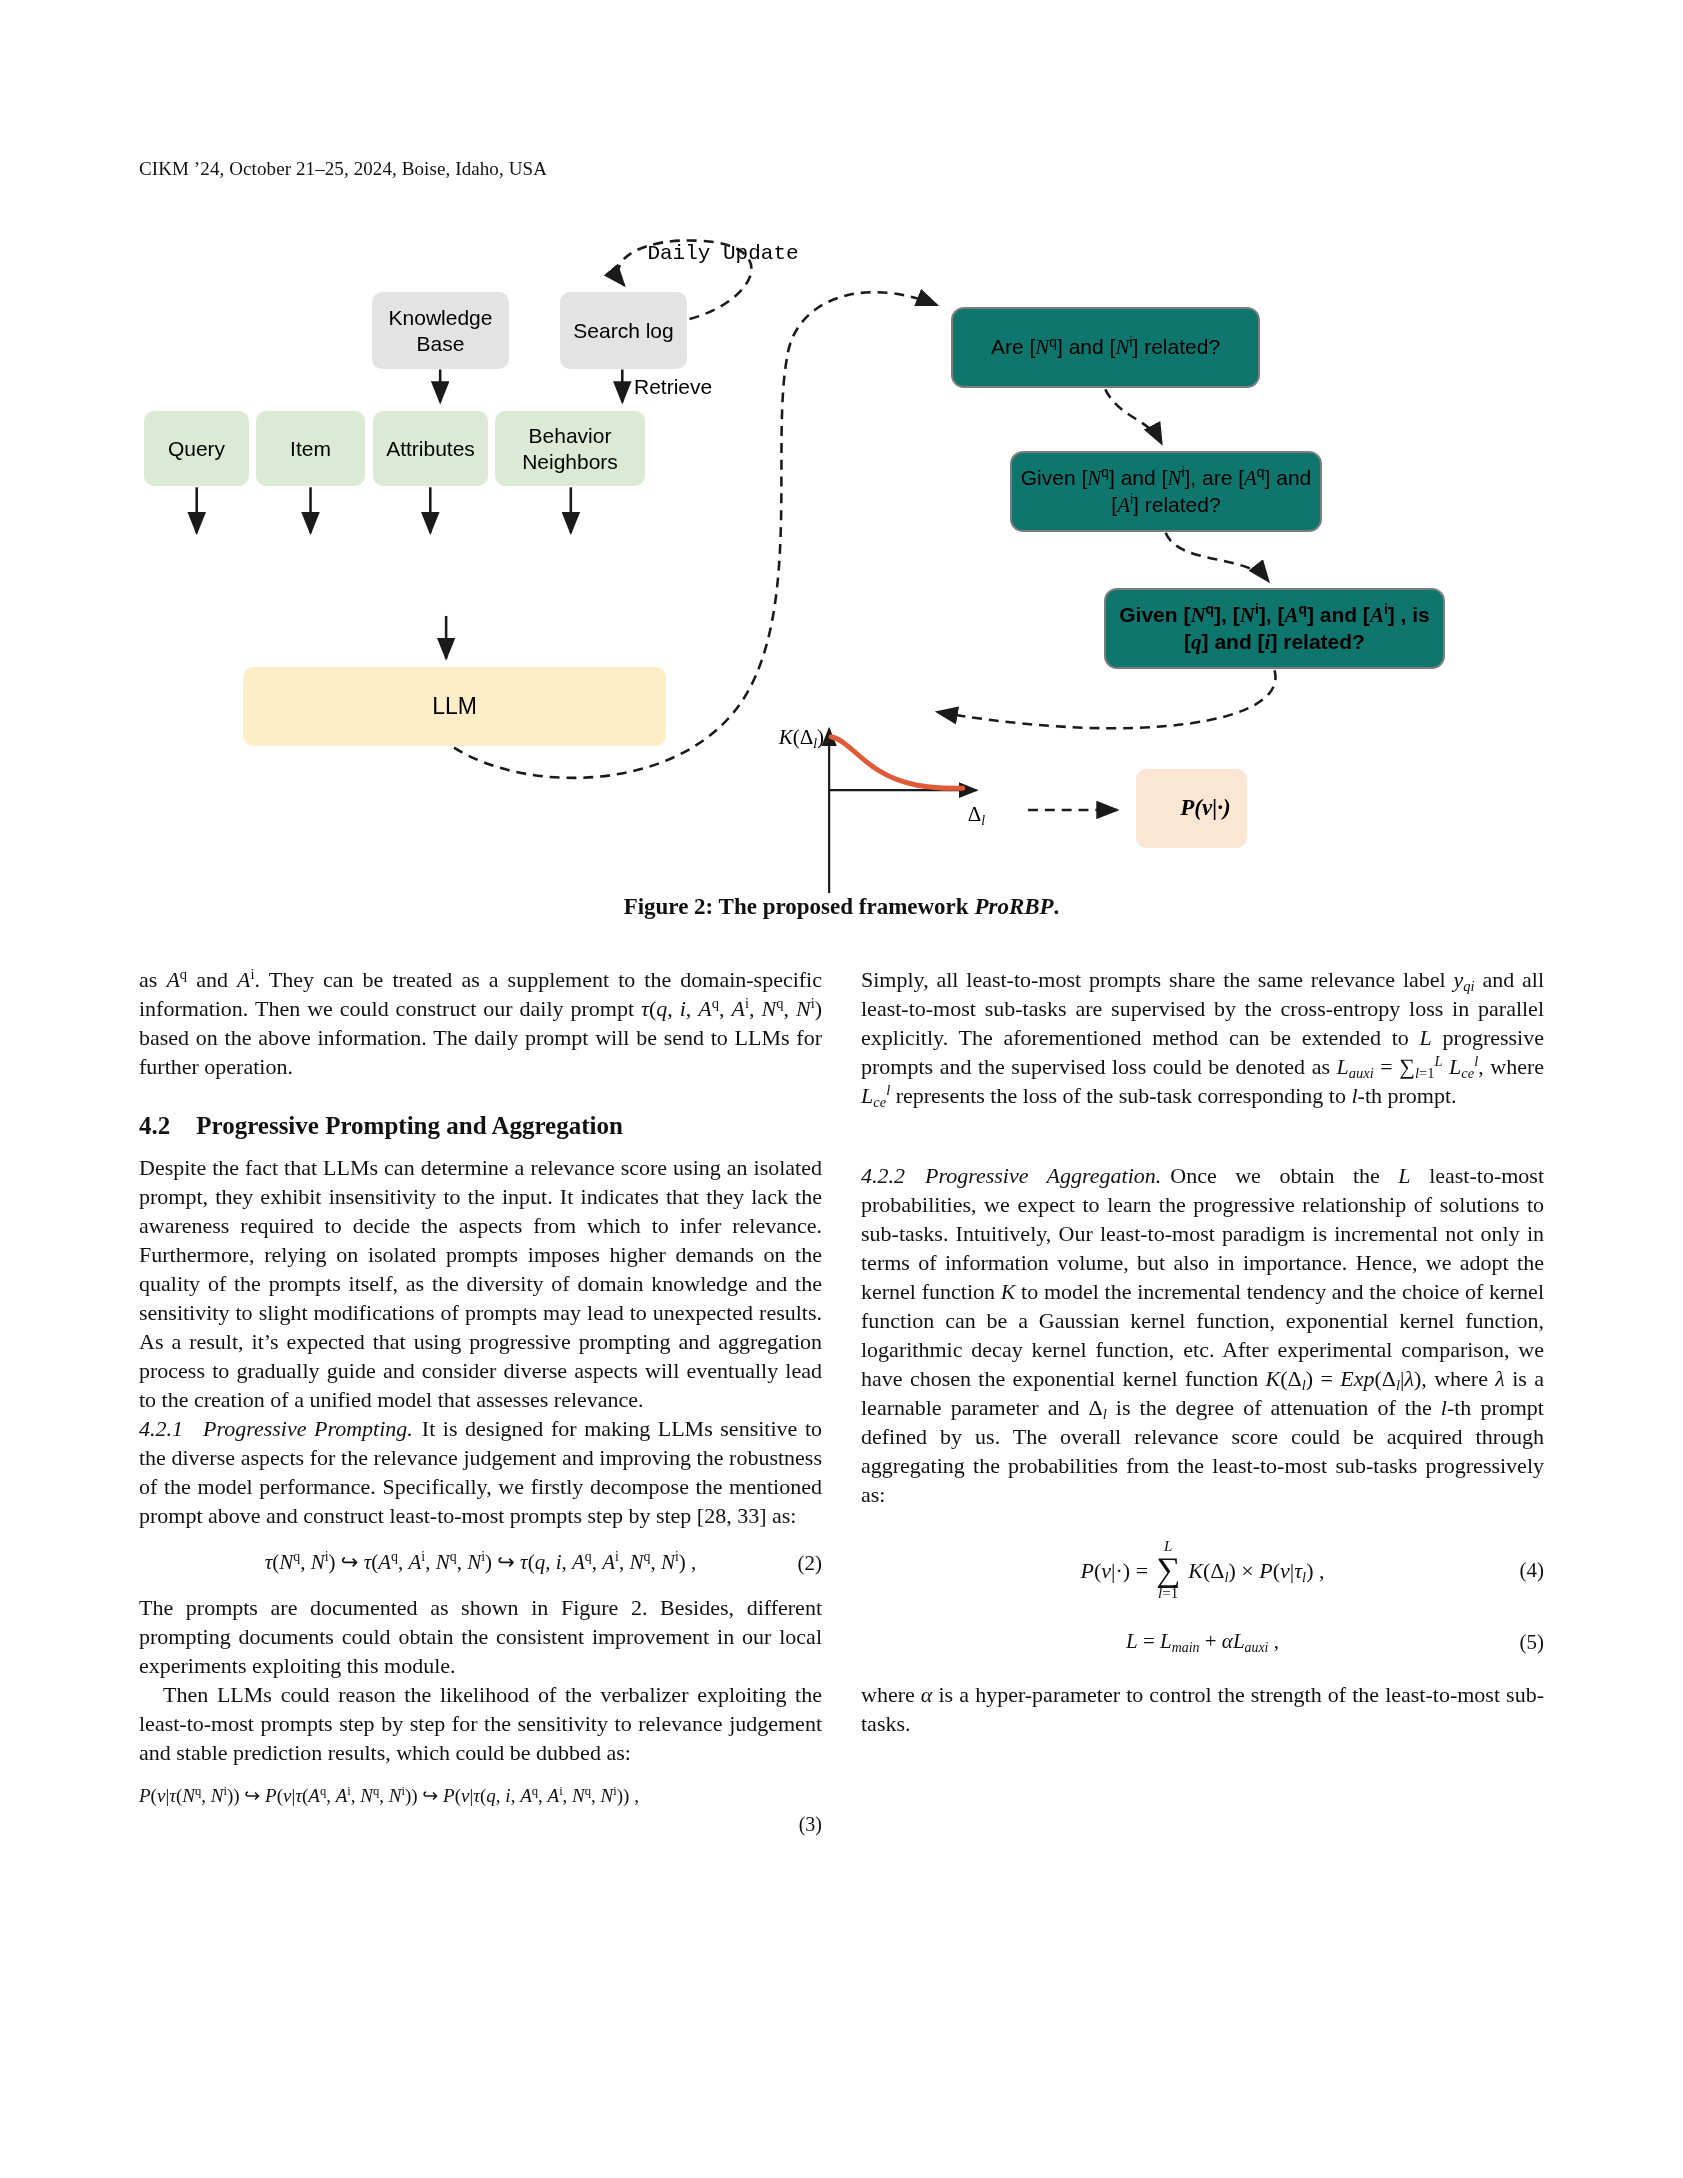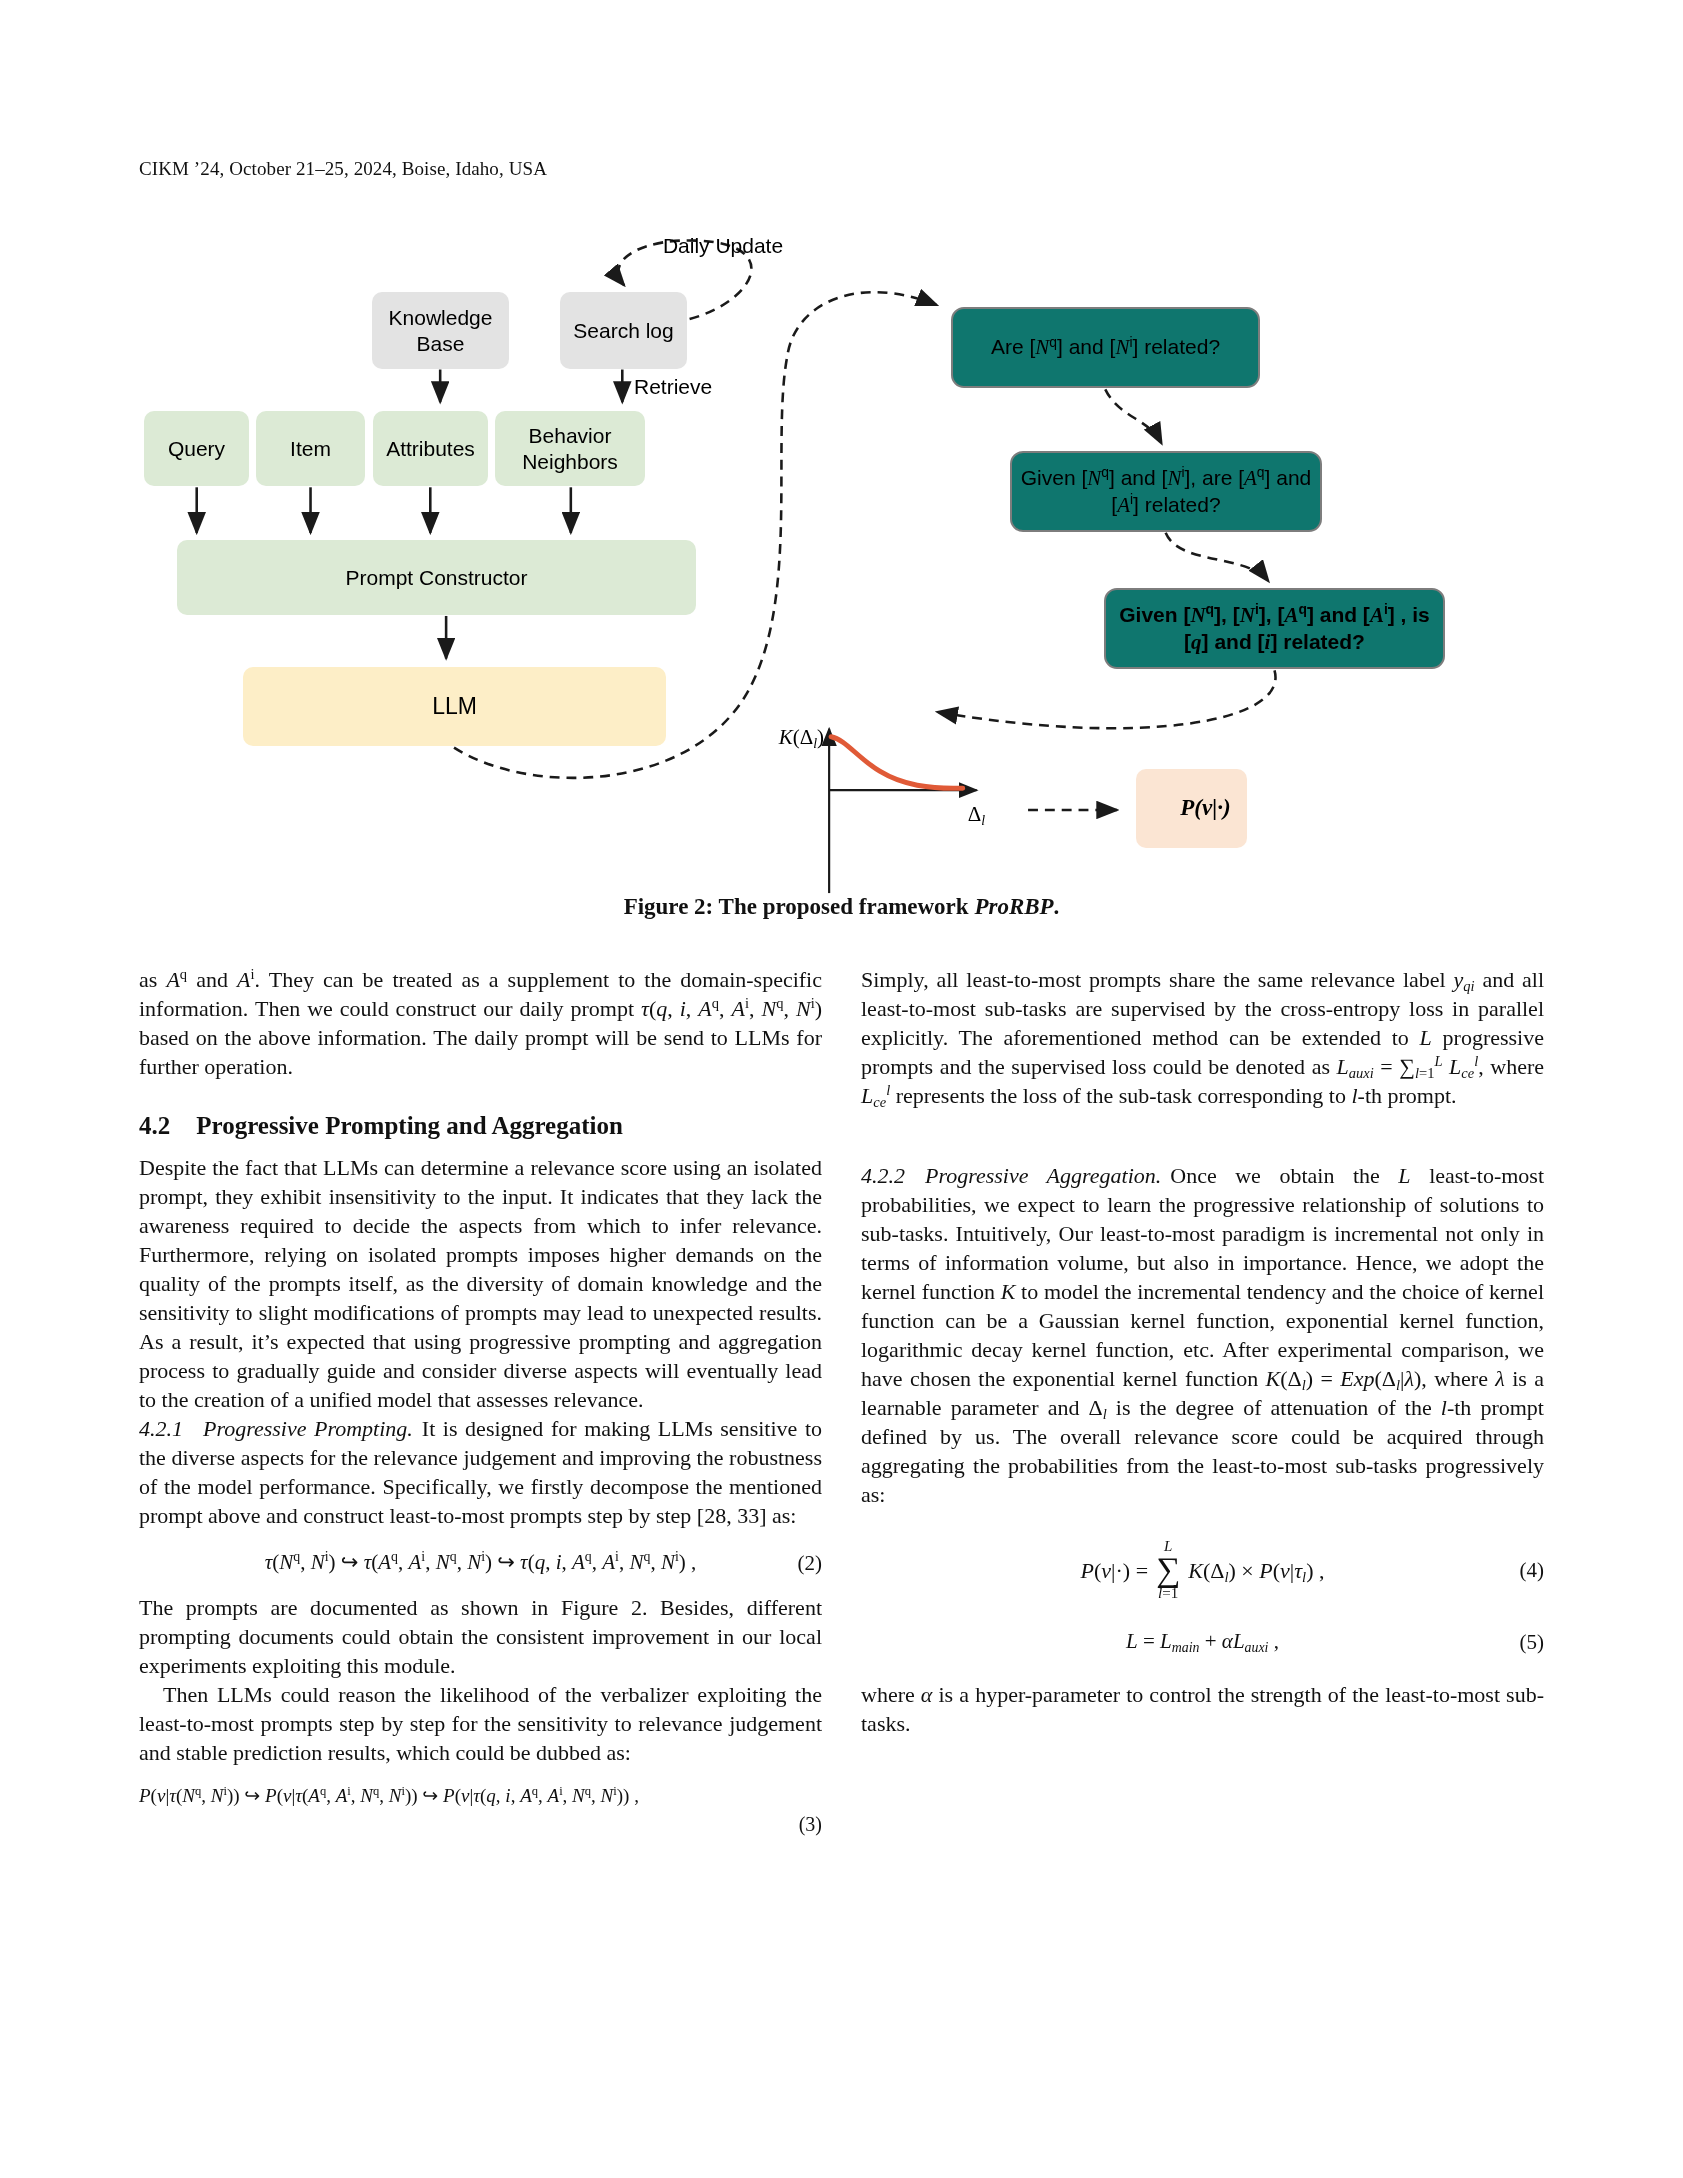--- a/index.html
+++ b/index.html
@@ -112,39 +112,36 @@
       <path d="M699,514 C 720,518 735,554 786,563 C 808,567 820,566 832,566" stroke="#e05a37" stroke-width="5" fill="none" stroke-linecap="round"></path>
     </svg>
 
     <div class="fbox gray" style="left:233px; top:64px; width:137px; height:77px;">
       <span>Knowledge Base</span>
     </div>
     <div class="fbox gray" style="left:421px; top:64px; width:127px; height:77px;">
       <span>Search log</span>
     </div>
 
-    <div class="figlabel" style="left:495px; top:6px; width:178px;">Daily Update</div>
+    <div class="figlabel" style="left:495px; top:14px; width:178px;font-family:Liberation Mono, monospace;">Daily Update</div>
     <div class="figlabel" style="left:495px; top:147px; width:109px; text-align:left;">Retrieve</div>
 
     <div class="fbox green" style="left:5px; top:183px; width:105px; height:75px;">
       <span>Query</span>
     </div>
     <div class="fbox green" style="left:117px; top:183px; width:109px; height:75px;">
       <span>Item</span>
     </div>
     <div class="fbox green" style="left:234px; top:183px; width:115px; height:75px;">
       <span>Attributes</span>
     </div>
     <div class="fbox green" style="left:356px; top:183px; width:150px; height:75px;">
       <span>Behavior Neighbors</span>
     </div>
 
-    <div class="fbox green" style="left:38px; top:312px; width:519px; height:75px;">
-      <span>Prompt Constructor</span>
-    </div>
 
     <div class="fbox yellow" style="left:104px; top:439px; width:423px; height:79px;">
       <span>LLM</span>
     </div>
 
     <div class="fbox pink" style="left:812px; top:79px; width:309px; height:81px;">
       <span>Are [<i>N</i><sup>q</sup>] and [<i>N</i><sup>i</sup>] related?</span>
     </div>
     <div class="fbox pink" style="left:871px; top:223px; width:312px; height:81px;">
       <span>Given [<i>N</i><sup>q</sup>] and [<i>N</i><sup>i</sup>], are [<i>A</i><sup>q</sup>] and [<i>A</i><sup>i</sup>] related?</span>

